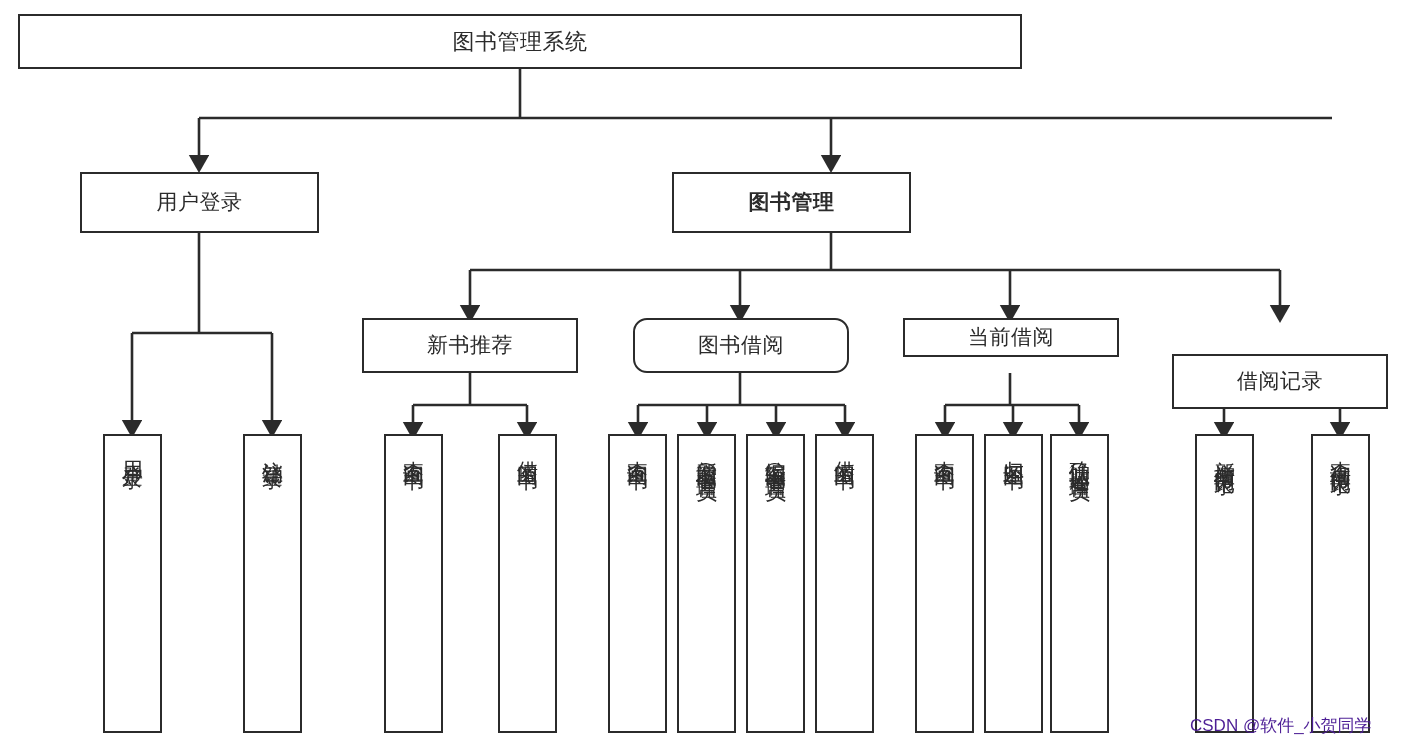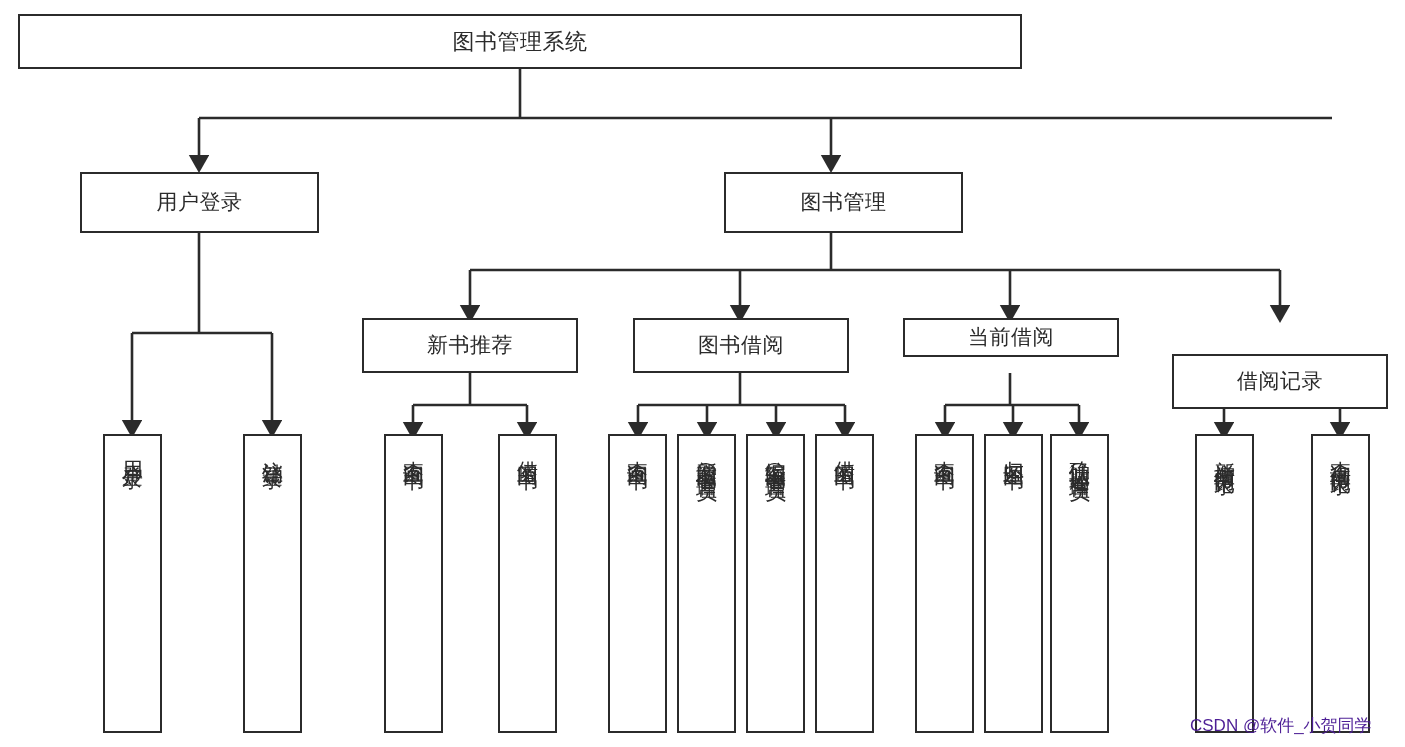--- a/index.html
+++ b/index.html
@@ -130,28 +130,28 @@
     </g>
   </svg>
 
   <div class="node root" style="left:18px; top:14px; width:1004px; height:55px;">
     <span class="label">图书管理系统</span>
   </div>
 
   <div class="node lvl2" style="left:80px; top:172px; width:239px; height:61px;">
     <span class="label">用户登录</span>
   </div>
-  <div class="node lvl2" style="left:724px; top:172px; width:239px; height:61px;">
+  <div class="node lvl2" style="left:672px; top:172px; width:239px; height:61px;font-weight:bold;">
     <span class="label">图书管理</span>
   </div>
 
   <div class="node lvl3" style="left:362px; top:318px; width:216px; height:55px;">
     <span class="label">新书推荐</span>
   </div>
-  <div class="node lvl3" style="left:633px; top:318px; width:216px; height:55px;">
+  <div class="node lvl3" style="left:633px; top:318px; width:216px; height:55px;border-radius:14px;">
     <span class="label">图书借阅</span>
   </div>
   <div class="node lvl3" style="left:903px; top:318px; width:216px; height:39px;">
     <span class="label">当前借阅</span>
   </div>
   <div class="node lvl3" style="left:1172px; top:318px; width:216px; height:55px;margin-top:36px;">
     <span class="label">借阅记录</span>
   </div>
 
   <div class="node leaf" style="left:103px; top:434px; width:59px; height:299px;">

